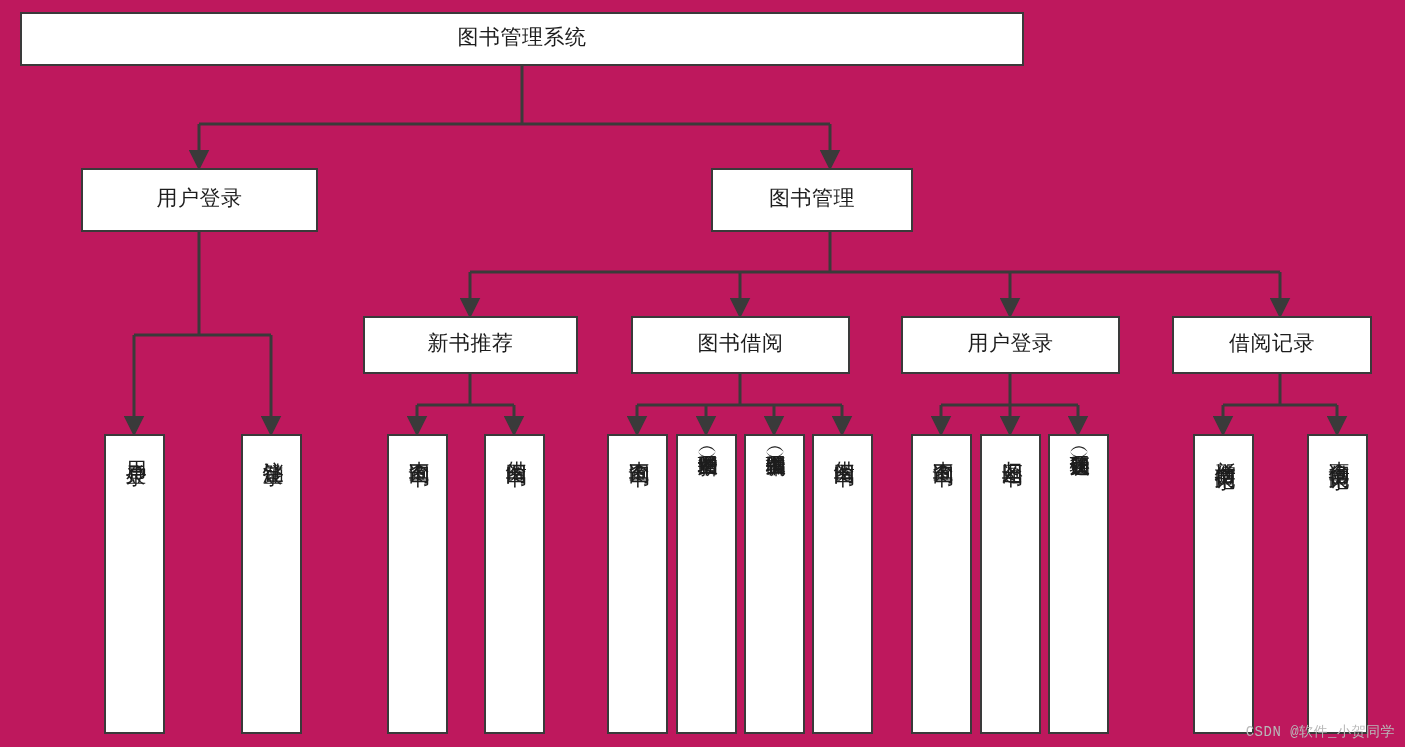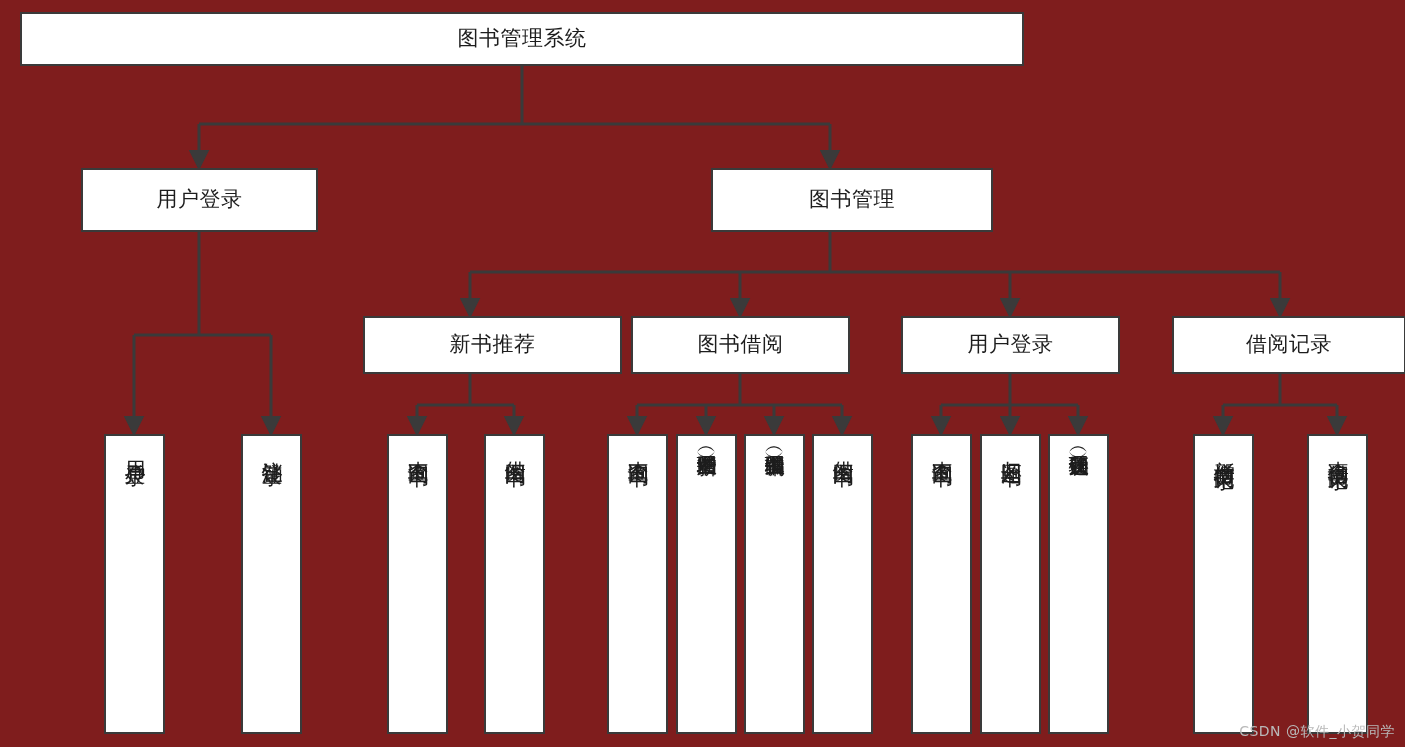--- a/index.html
+++ b/index.html
@@ -8,22 +8,23 @@
     padding: 0;
     background: #ffffff;
   }
   body {
     font-family: "DejaVu Sans", "Liberation Sans", sans-serif;
   }
   #diagram-root {
     position: relative;
     width: 1405px;
     height: 747px;
-    background: #7f1d1d;
+    background: #be185d;
     overflow: hidden;
+    font-family: Liberation Mono, monospace;
   }
   #diagram-svg {
     position: absolute;
     left: 0;
     top: 0;
     width: 1405px;
     height: 747px;
   }
   .node {
     position: absolute;
@@ -141,34 +142,34 @@
     </g>
   </svg>
 
   <div class="node h root" style="left:20px; top:12px; width:1004px; height:54px;">
     <span class="node-label">图书管理系统</span>
   </div>
 
   <div class="node h" style="left:81px; top:168px; width:237px; height:64px;">
     <span class="node-label">用户登录</span>
   </div>
-  <div class="node h" style="left:711px; top:168px; width:282px; height:64px;">
+  <div class="node h" style="left:711px; top:168px; width:202px; height:64px;">
     <span class="node-label">图书管理</span>
   </div>
 
-  <div class="node h" style="left:363px; top:316px; width:259px; height:58px;">
+  <div class="node h" style="left:363px; top:316px; width:215px; height:58px;">
     <span class="node-label">新书推荐</span>
   </div>
   <div class="node h" style="left:631px; top:316px; width:219px; height:58px;">
     <span class="node-label">图书借阅</span>
   </div>
   <div class="node h" style="left:901px; top:316px; width:219px; height:58px;">
     <span class="node-label">用户登录</span>
   </div>
-  <div class="node h" style="left:1172px; top:316px; width:234px; height:58px;">
+  <div class="node h" style="left:1172px; top:316px; width:200px; height:58px;">
     <span class="node-label">借阅记录</span>
   </div>
 
   <div class="node v mid" style="left:104px; top:434px; width:61px; height:300px;">
     <span class="node-label">用户登录</span>
   </div>
   <div class="node v mid" style="left:241px; top:434px; width:61px; height:300px;">
     <span class="node-label">注销登录</span>
   </div>
 

